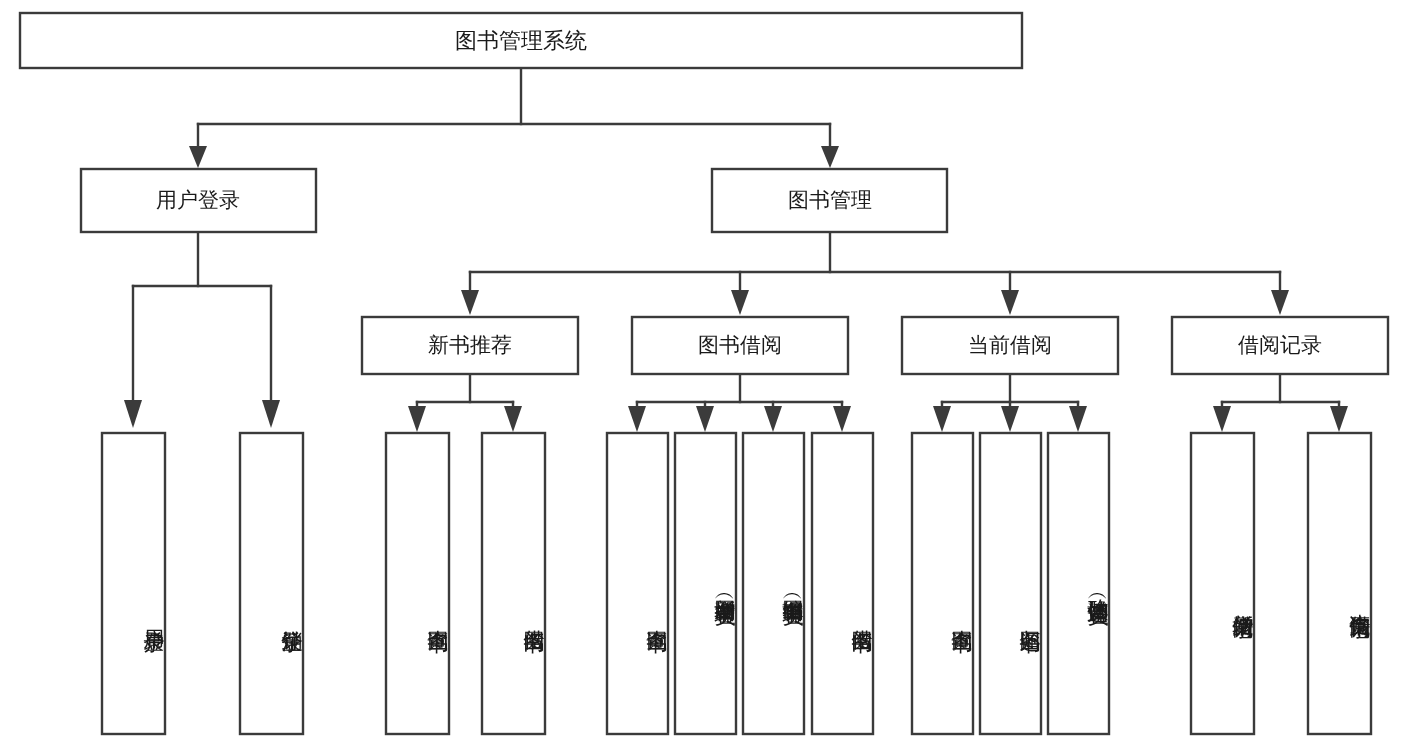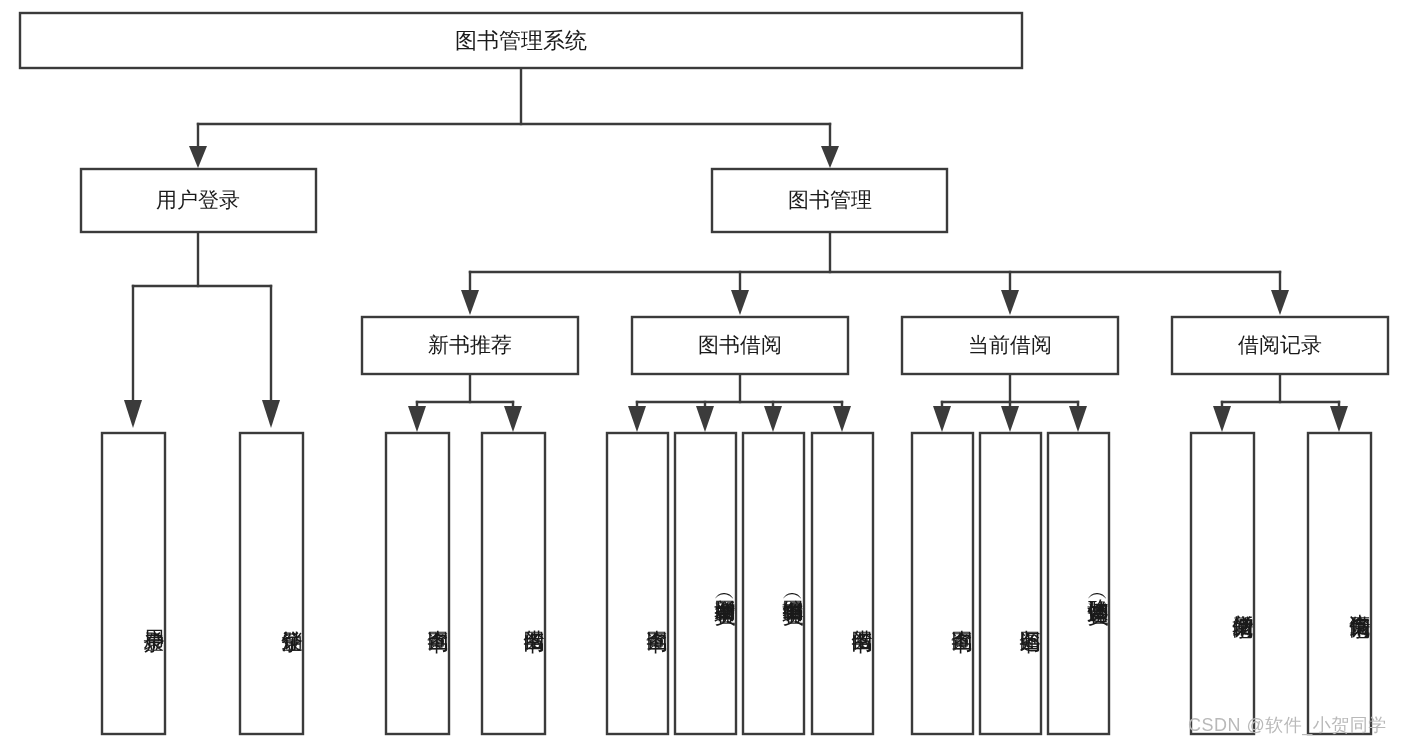--- a/index.html
+++ b/index.html
@@ -229,15 +229,14 @@
   <div class="vlabel" style="left:743px; top:440px; width:61px; height:292px;">编辑图书（管理员）</div>
   <div class="vlabel" style="left:812px; top:500px; width:61px; height:230px;">借阅图书</div>
 
   <div class="vlabel" style="left:912px; top:500px; width:61px; height:230px;">查询图书</div>
   <div class="vlabel" style="left:980px; top:500px; width:61px; height:230px;">归还图书</div>
   <div class="vlabel" style="left:1048px; top:440px; width:61px; height:292px;">确认归还（管理员）</div>
 
   <div class="vlabel" style="left:1191px; top:470px; width:63px; height:260px;">新增借阅记录</div>
   <div class="vlabel" style="left:1308px; top:470px; width:63px; height:260px;">查询借阅记录</div>
 
-  <div class="watermark">CSDN @软件_小贺同学</div>
 
 </div>
 
 </body></html>

